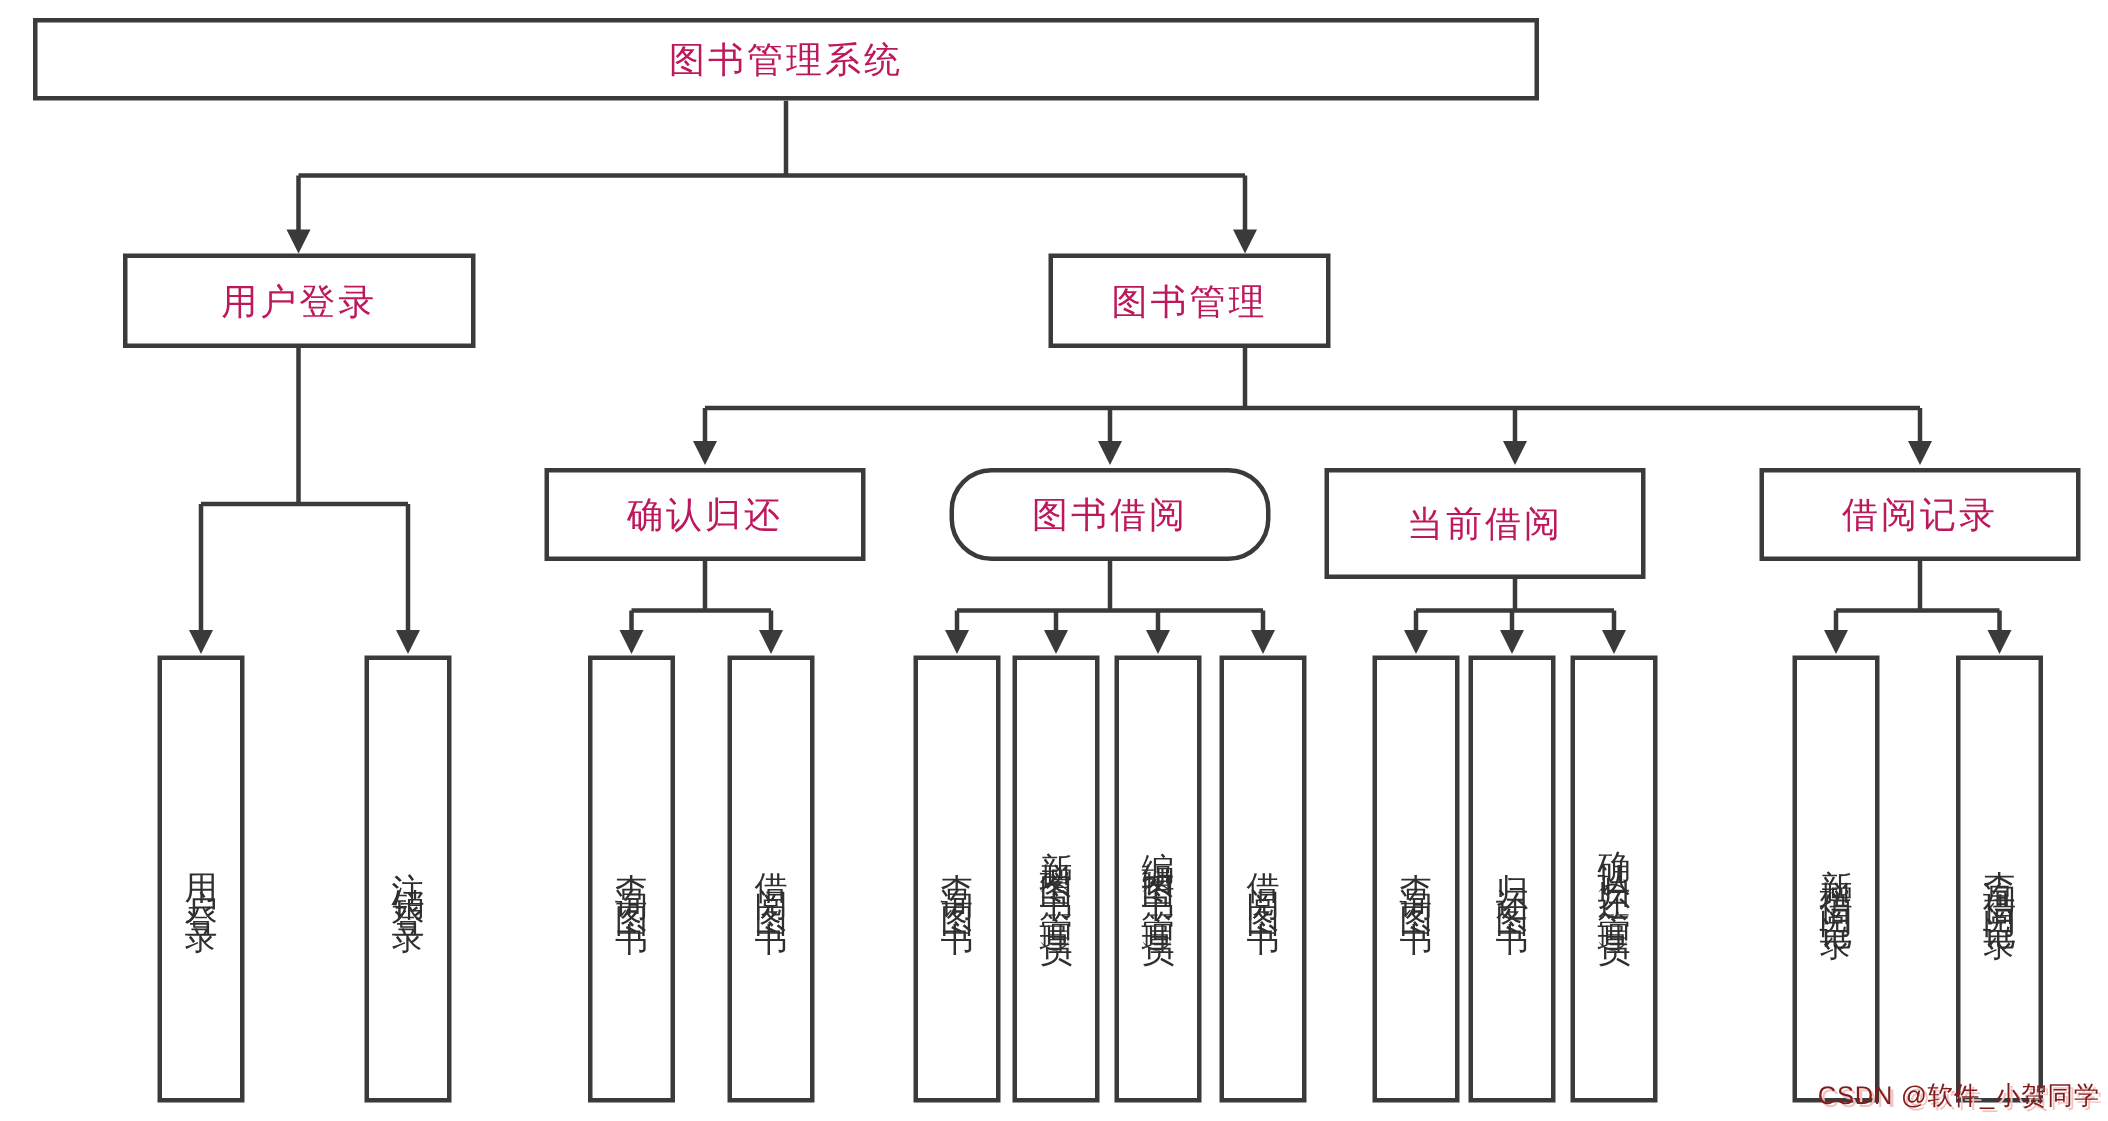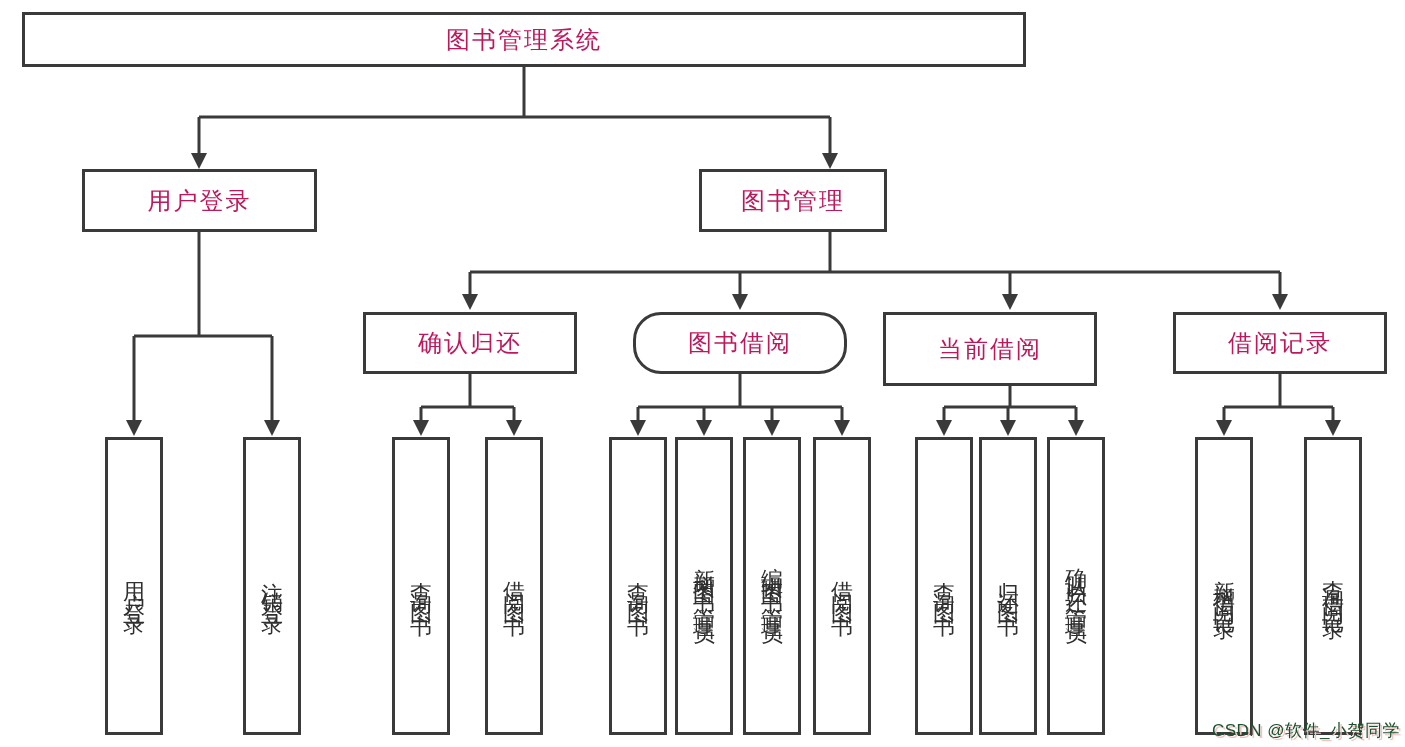--- a/index.html
+++ b/index.html
@@ -49,21 +49,21 @@
     white-space: nowrap;
   }
   .ls4 { letter-spacing: 11px; }
   .ls6 { letter-spacing: 8px; }
   .ls9 { letter-spacing: 8px; }
   #watermark {
     position: absolute;
     right: 5px;
     bottom: 5px;
     font-size: 17px;
-    color: #14532d;
+    color: #7f1d1d;
     letter-spacing: 0.5px;
     text-shadow: 2px 2px 0 #f3c1c1;
     white-space: nowrap;
     margin-left: 13px;
   }
 </style>
 </head>
 <body>
 
 <div id="canvas">

